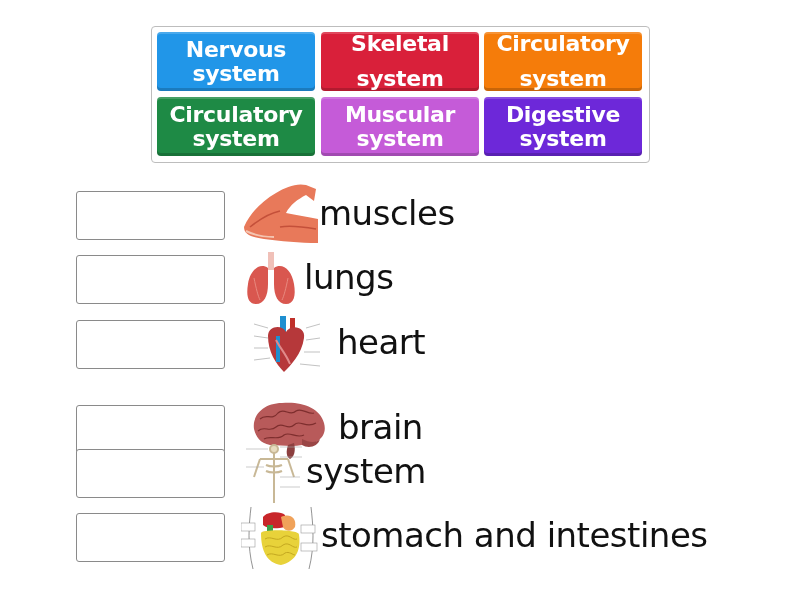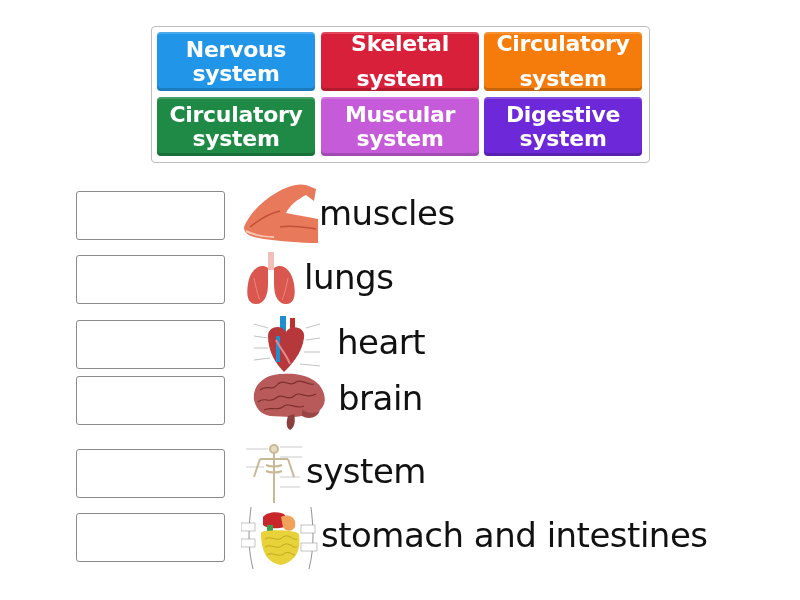--- a/index.html
+++ b/index.html
@@ -98,21 +98,21 @@
         <line x1="4" y1="46" x2="20" y2="44"></line>
       <line x1="56" y1="14" x2="70" y2="10"></line>
         <line x1="56" y1="26" x2="70" y2="24"></line>
       <line x1="54" y1="38" x2="70" y2="38"></line>
         <line x1="50" y1="50" x2="70" y2="52"></line>
     </g>
   </svg>
   <div class="label" style="left:337px;top:2px;">heart</div>
 </div>
 
-<div class="row" style="top:376px;text-decoration:underline;">
+<div class="row" style="top:405px;text-decoration:underline;">
   <div class="dropbox"></div>
   <svg class="pic" style="left:250px;top:-6px;" width="78" height="62" viewBox="0 0 78 62">
     <path d="M4 30 C2 16 14 4 32 4 C50 2 70 8 74 24 C78 38 66 46 52 46 C42 48 30 46 20 46 C10 44 6 38 4 30 Z" fill="#b85a5a"></path>
     <path d="M44 44 C46 52 44 58 40 60 C36 58 36 52 38 46 Z" fill="#8c3f3f"></path>
     <path d="M52 40 C60 44 66 44 70 40 C68 48 58 50 52 46 Z" fill="#9a4646"></path>
     <g stroke="#7e2e2e" stroke-width="1.2" fill="none">
       <path d="M10 20 C16 14 22 22 28 14 C34 8 40 18 46 12 C52 8 58 16 64 14"></path>
       <path d="M8 32 C14 26 20 34 26 28 C32 22 38 32 44 26 C50 20 56 30 66 24"></path>
       <path d="M14 40 C20 36 28 42 34 36 C40 32 46 40 54 36"></path>
     </g>

